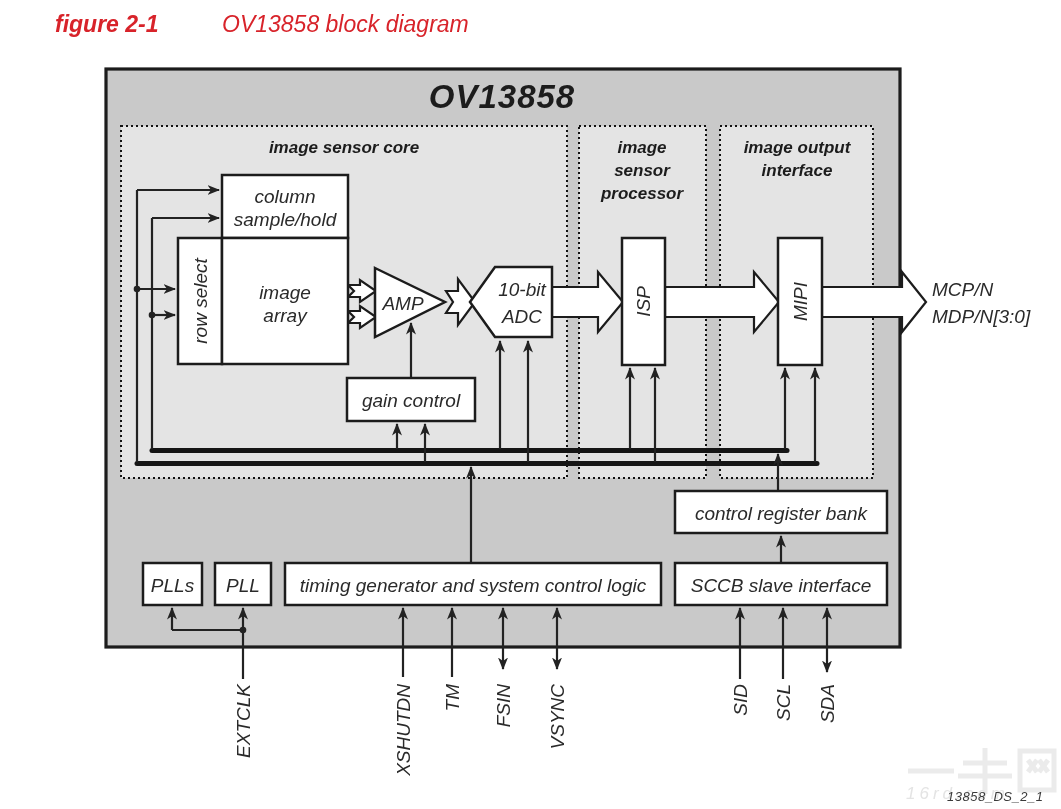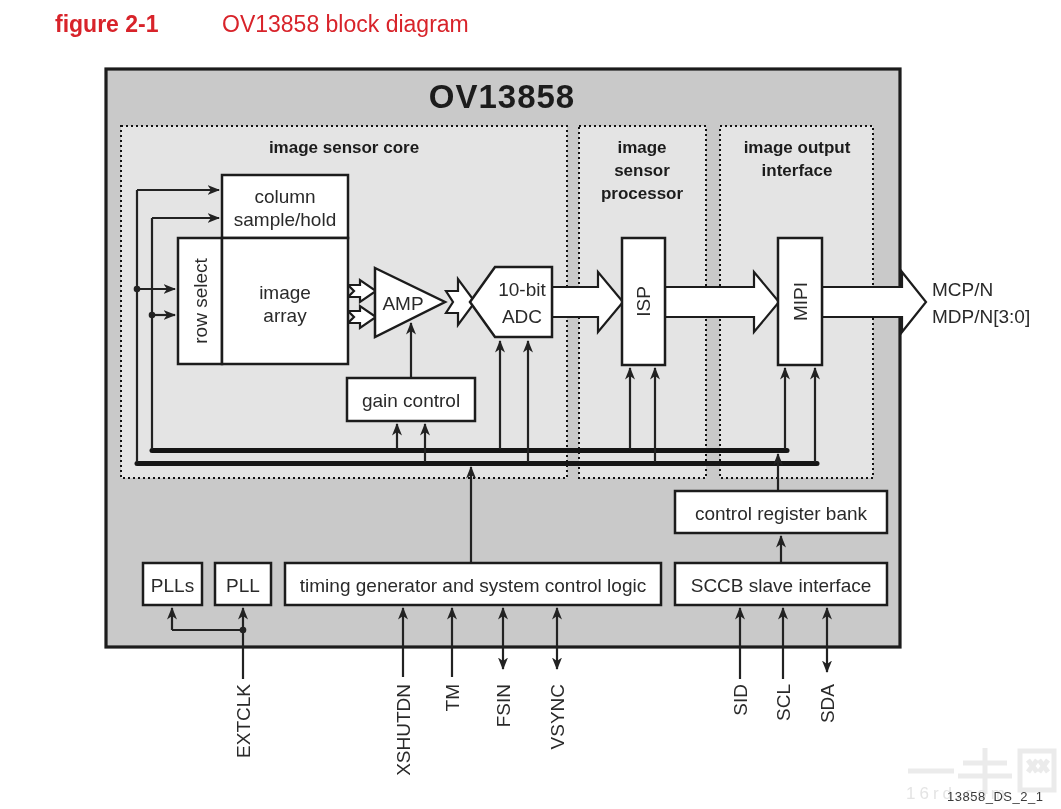--- a/index.html
+++ b/index.html
@@ -1,17 +1,17 @@
 <!DOCTYPE html>
 <html><head>
 <meta charset="utf-8">
 <style>
   html,body{margin:0;padding:0;background:#ffffff;}
   .stage{position:relative;width:1061px;height:809px;background:#ffffff;overflow:hidden;
-         font-family:"Liberation Sans",sans-serif;}
+         font-family:"Liberation Sans",sans-serif;font-style:italic;}
   svg{display:block;}
   svg text{font-family:"Liberation Sans",sans-serif;fill:#2a2a2a;}
   .fig-label{font-size:23px;font-weight:700;fill:#d8232a;}
   .fig-title{font-size:23px;font-weight:400;fill:#d8232a;}
   .chip-title{font-size:33px;font-weight:700;fill:#1c1c1c;letter-spacing:1px;}
   .sec-title{font-size:17px;font-weight:700;fill:#1c1c1c;}
   .blk{font-size:19px;fill:#2a2a2a;}
   .pin{font-size:19px;fill:#2a2a2a;}
   .out{font-size:19px;fill:#2a2a2a;}
   .wm-site{font-size:17px;fill:#e4e4e4;letter-spacing:4px;}

